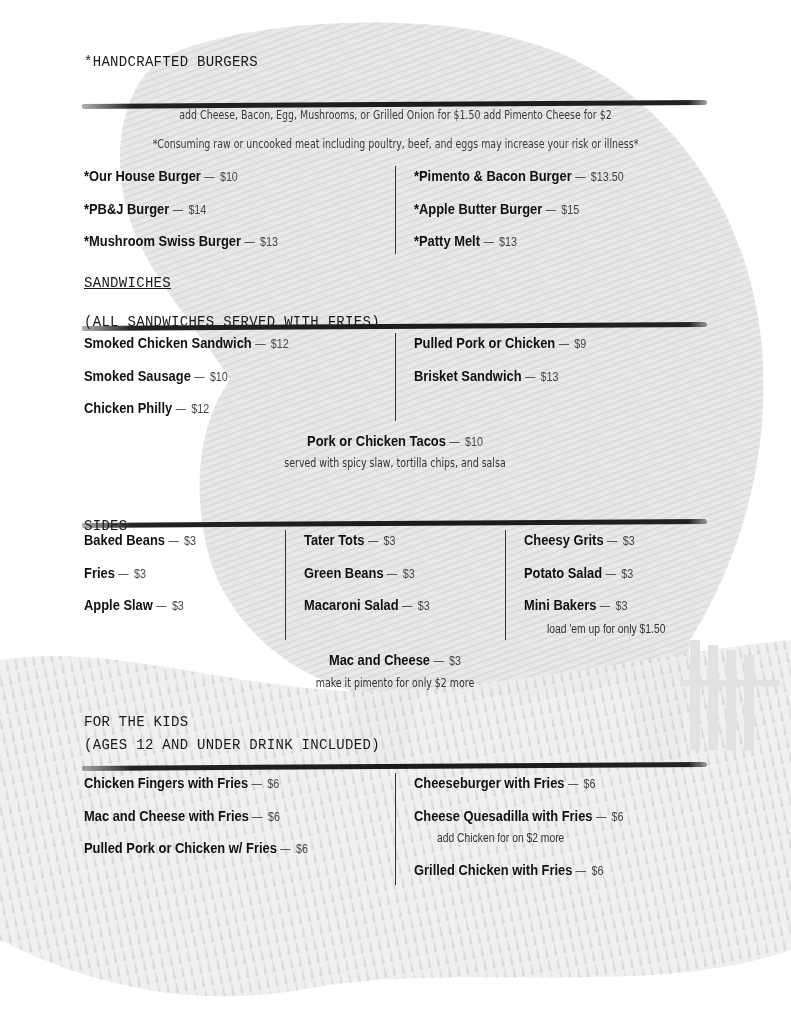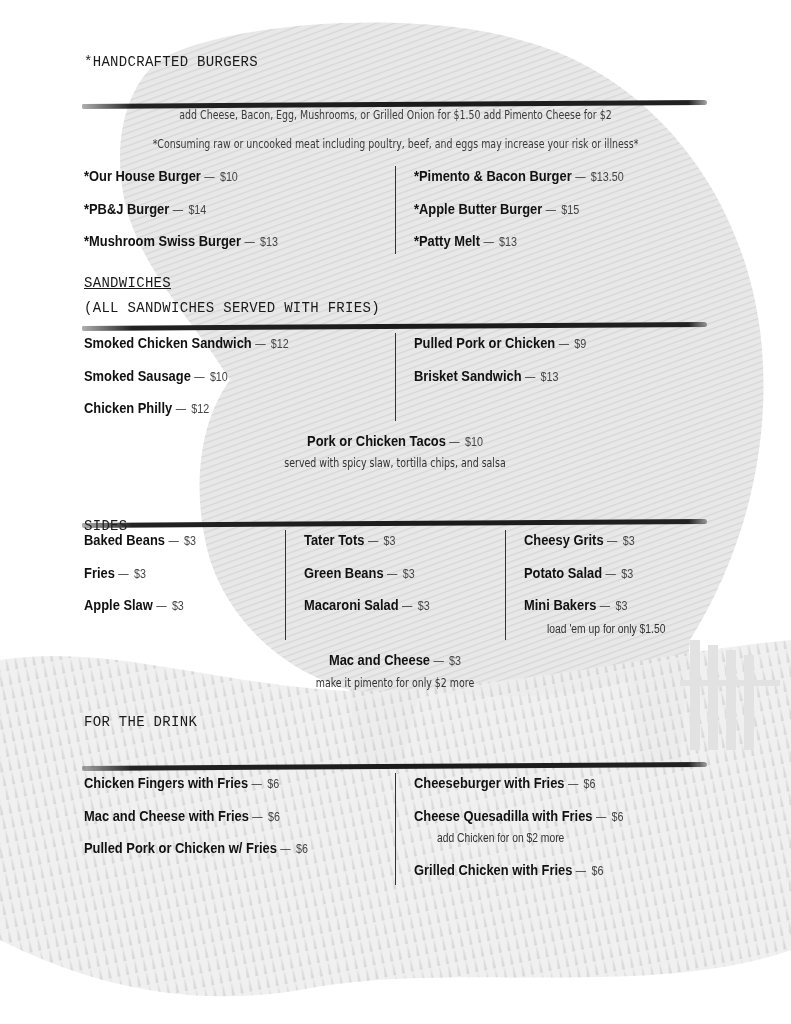--- a/index.html
+++ b/index.html
@@ -79,21 +79,21 @@
 
   <div class="item" style="top:167px; left:84px;"><span class="name">*Our House Burger</span><span class="sep">—</span> <span class="price">$10</span></div>
   <div class="item" style="top:200px; left:84px;"><span class="name">*PB&amp;J Burger</span><span class="sep">—</span> <span class="price">$14</span></div>
   <div class="item" style="top:232px; left:84px;"><span class="name">*Mushroom Swiss Burger</span><span class="sep">—</span> <span class="price">$13</span></div>
   <div class="vline" style="left:395px; top:166px; height:88px;"></div>
   <div class="item" style="top:167px; left:414px;"><span class="name">*Pimento &amp; Bacon Burger</span><span class="sep">—</span> <span class="price">$13.50</span></div>
   <div class="item" style="top:200px; left:414px;"><span class="name">*Apple Butter Burger</span><span class="sep">—</span> <span class="price">$15</span></div>
   <div class="item" style="top:232px; left:414px;"><span class="name">*Patty Melt</span><span class="sep">—</span> <span class="price">$13</span></div>
 
   <div class="section-title" style="top:273px;text-decoration:underline;">SANDWICHES</div>
-  <div class="section-title" style="top:298px;">(ALL SANDWICHES SERVED WITH FRIES)</div>
+  <div class="section-title" style="top:312px;">(ALL SANDWICHES SERVED WITH FRIES)</div>
   <div class="brush" style="top:324px;"></div>
 
   <div class="item" style="top:334px; left:84px;"><span class="name">Smoked Chicken Sandwich</span><span class="sep">—</span> <span class="price">$12</span></div>
   <div class="item" style="top:367px; left:84px;"><span class="name">Smoked Sausage</span><span class="sep">—</span> <span class="price">$10</span></div>
   <div class="item" style="top:399px; left:84px;"><span class="name">Chicken Philly</span><span class="sep">—</span> <span class="price">$12</span></div>
   <div class="vline" style="left:395px; top:333px; height:88px;"></div>
   <div class="item" style="top:334px; left:414px;"><span class="name">Pulled Pork or Chicken</span><span class="sep">—</span> <span class="price">$9</span></div>
   <div class="item" style="top:367px; left:414px;"><span class="name">Brisket Sandwich</span><span class="sep">—</span> <span class="price">$13</span></div>
 
   <div class="item center" style="top:432px; left:195px; width:400px;"><span class="name">Pork or Chicken Tacos</span><span class="sep">—</span> <span class="price">$10</span></div>
@@ -111,21 +111,22 @@
   <div class="item" style="top:596px; left:304px;"><span class="name">Macaroni Salad</span><span class="sep">—</span> <span class="price">$3</span></div>
   <div class="vline" style="left:505px; top:530px; height:110px;"></div>
   <div class="item" style="top:531px; left:524px;"><span class="name">Cheesy Grits</span><span class="sep">—</span> <span class="price">$3</span></div>
   <div class="item" style="top:564px; left:524px;"><span class="name">Potato Salad</span><span class="sep">—</span> <span class="price">$3</span></div>
   <div class="item" style="top:596px; left:524px;"><span class="name">Mini Bakers</span><span class="sep">—</span> <span class="price">$3</span></div>
   <div class="sub" style="top:622px; left:547px;">load 'em up for only $1.50</div>
 
   <div class="item center" style="top:651px; left:195px; width:400px;"><span class="name">Mac and Cheese</span><span class="sep">—</span> <span class="price">$3</span></div>
   <div class="note" style="top:676px; left:195px; width:400px; color:#333;">make it pimento for only $2 more</div>
 
-  <div class="section-title" style="top:712px;">FOR THE DRINK</div>
+  <div class="section-title" style="top:712px;">FOR THE KIDS</div>
+  <div class="section-title" style="top:735px;">(AGES 12 AND UNDER DRINK INCLUDED)</div>
   <div class="brush" style="top:764px;"></div>
 
   <div class="item" style="top:774px; left:84px;"><span class="name">Chicken Fingers with Fries</span><span class="sep">—</span> <span class="price">$6</span></div>
   <div class="item" style="top:807px; left:84px;"><span class="name">Mac and Cheese with Fries</span><span class="sep">—</span> <span class="price">$6</span></div>
   <div class="item" style="top:839px; left:84px;"><span class="name">Pulled Pork or Chicken w/ Fries</span><span class="sep">—</span> <span class="price">$6</span></div>
   <div class="vline" style="left:395px; top:773px; height:112px;"></div>
   <div class="item" style="top:774px; left:414px;"><span class="name">Cheeseburger with Fries</span><span class="sep">—</span> <span class="price">$6</span></div>
   <div class="item" style="top:807px; left:414px;"><span class="name">Cheese Quesadilla with Fries</span><span class="sep">—</span> <span class="price">$6</span></div>
   <div class="sub" style="top:831px; left:437px;">add Chicken for on $2 more</div>
   <div class="item" style="top:861px; left:414px;"><span class="name">Grilled Chicken with Fries</span><span class="sep">—</span> <span class="price">$6</span></div>

